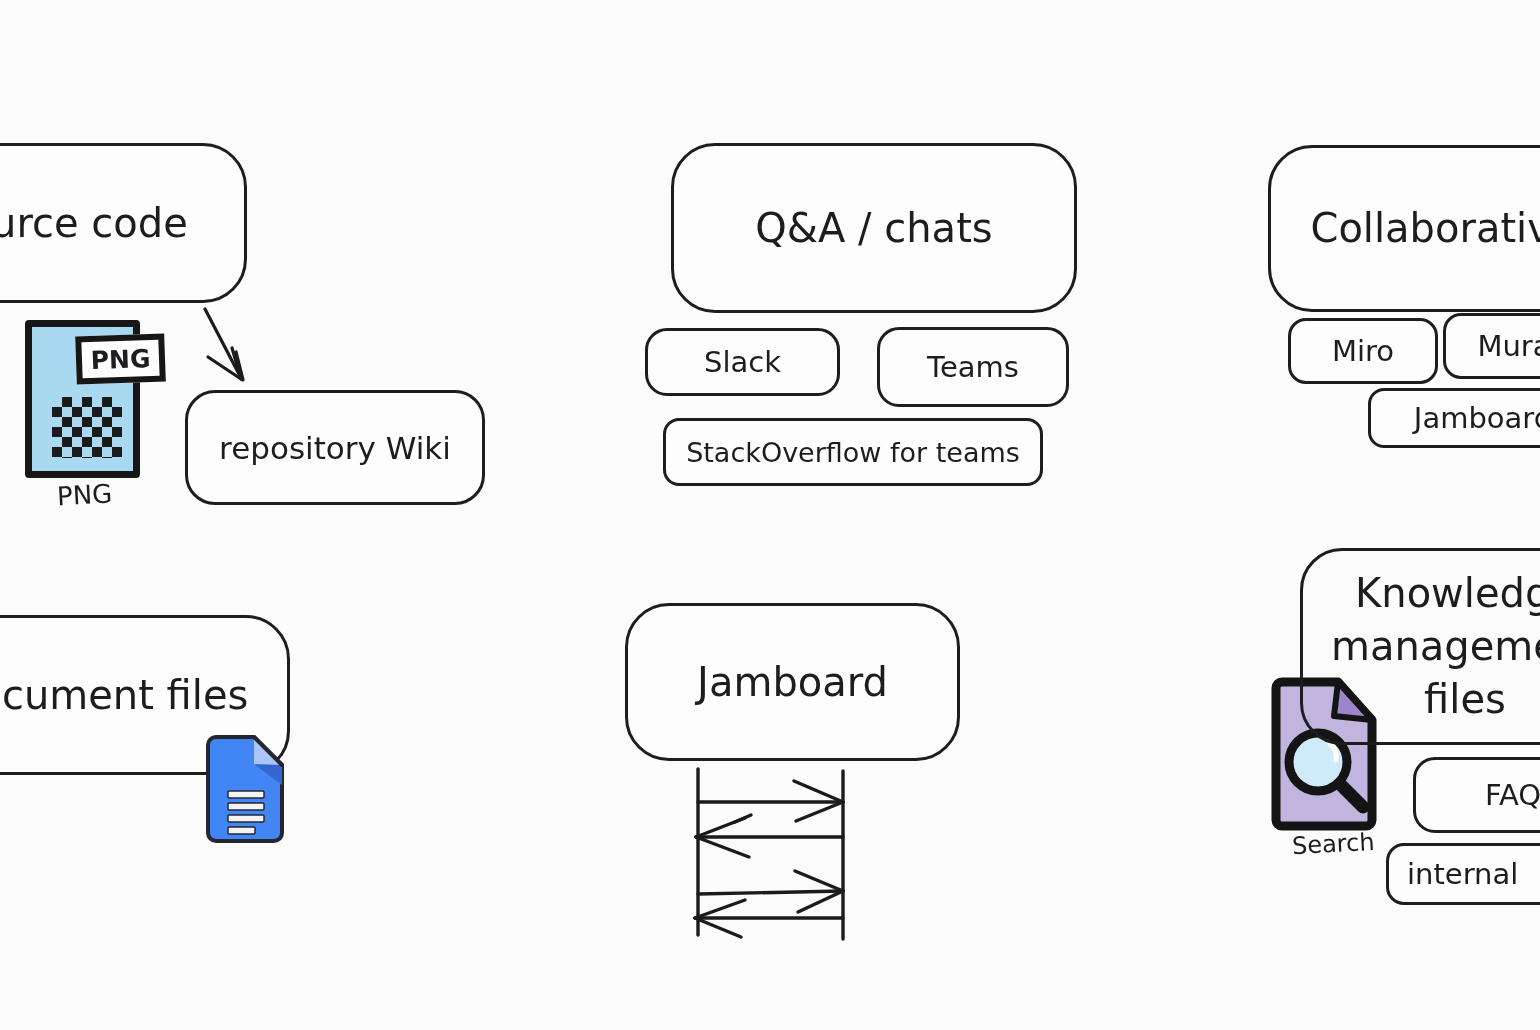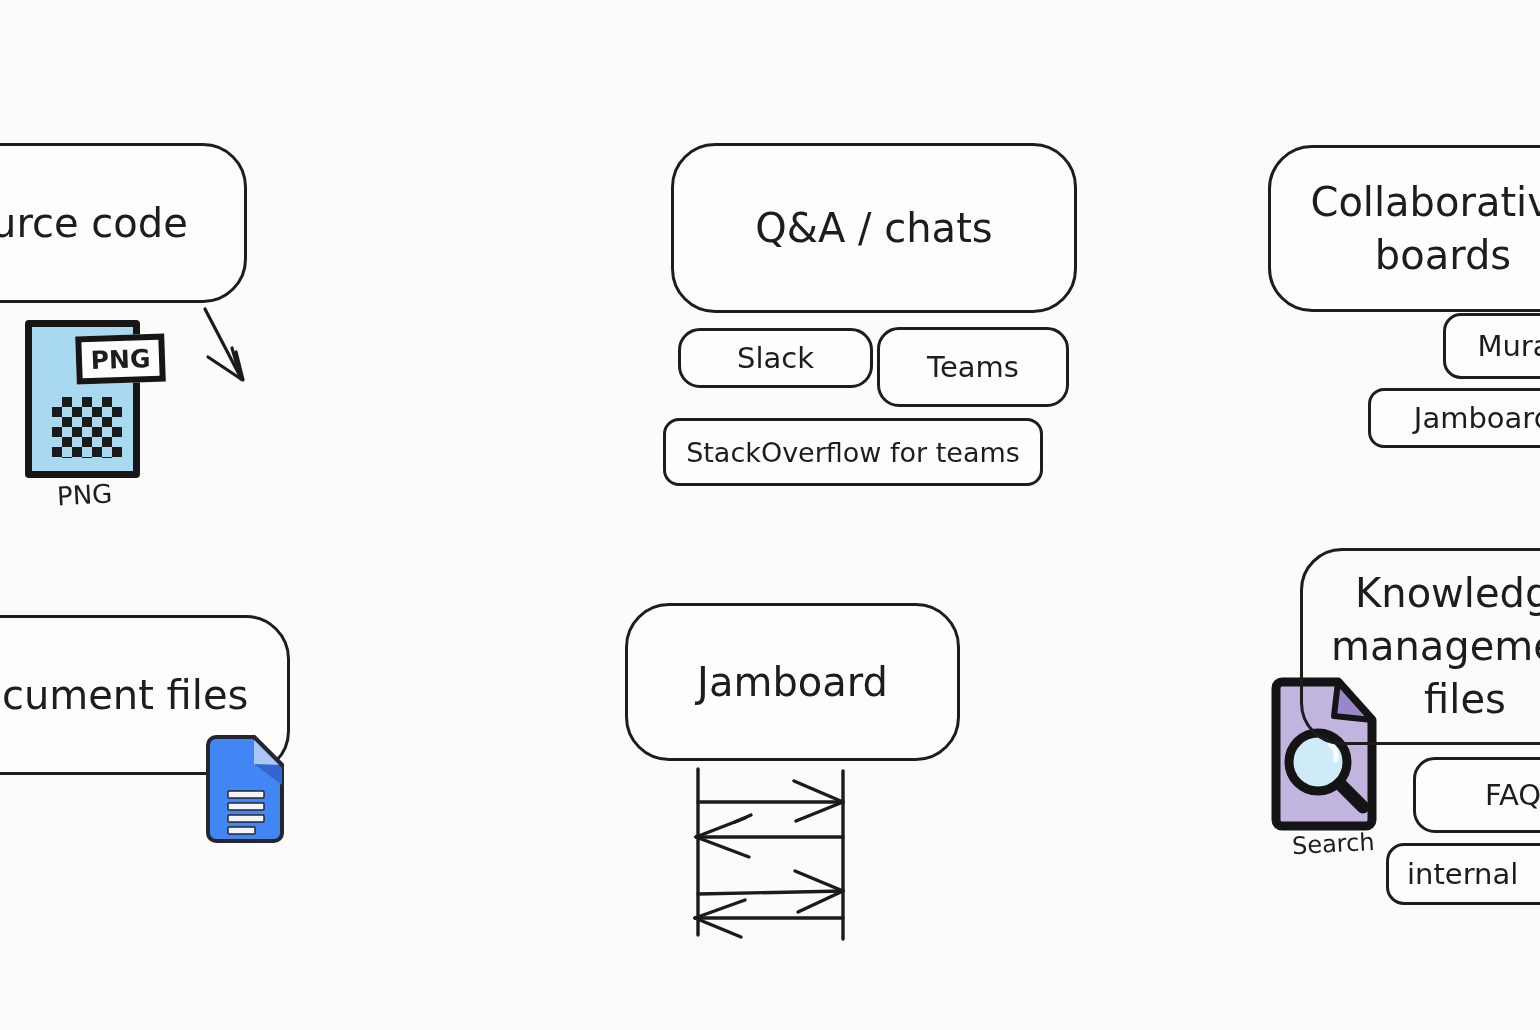--- a/index.html
+++ b/index.html
@@ -23,21 +23,21 @@
       background:repeating-conic-gradient(#1b1b1b 0 25%, rgba(0,0,0,0) 0 50%) 0 0/20px 20px;}
   .png-badge{position:absolute;left:51px;top:15px;width:89px;height:48px;background:#fdfdfd;
       border:6px solid #161616;transform:rotate(-2deg);display:flex;align-items:center;justify-content:center;
       font-size:25px;font-weight:bold;z-index:3;}
   .png-caption{position:absolute;left:32px;top:160px;font-size:26px;transform:rotate(-3deg);}
   #arrow-svg{position:absolute;left:198px;top:305px;width:60px;height:85px;z-index:2;}
   #box-wiki{left:185px;top:390px;width:300px;height:115px;border-radius:30px;}
 
   
   #box-qa{left:671px;top:143px;width:406px;height:170px;border-radius:44px;}
-  #box-slack{left:678px;top:328px;width:195px;height:60px;}
+  #box-slack{left:645px;top:328px;width:195px;height:68px;}
   #box-teams{left:877px;top:327px;width:192px;height:80px;}
   #box-so{left:663px;top:418px;width:380px;height:68px;border-radius:16px;}
 
   
   #box-collab{left:1268px;top:145px;width:350px;height:167px;border-radius:44px;}
   #box-miro{left:1288px;top:318px;width:150px;height:66px;border-radius:18px;}
   #box-mural{left:1443px;top:313px;width:150px;height:66px;border-radius:18px;}
   #box-jamboard{left:1368px;top:388px;width:230px;height:60px;border-radius:16px;}
 
   
@@ -74,37 +74,42 @@
 
   <svg id="arrow-svg" viewBox="0 0 60 85">
     <g stroke="#1b1b1b" stroke-width="3.2" fill="none" stroke-linecap="round">
       <path d="M7,4 L43,73"></path>
       <path d="M43,74 L34,43"></path>
       <path d="M43,74 L10,52"></path>
       <path d="M45,75 L38,47"></path>
     </g>
   </svg>
 
+  <div class="box" id="box-wiki">
+    <span class="label" style="font-size:31px">repository Wiki</span>
+  </div>
 
   <div class="box" id="box-qa">
     <span class="label title">Q&amp;A / chats</span>
   </div>
   <div class="box small" id="box-slack">
     <span class="label sub">Slack</span>
   </div>
   <div class="box small" id="box-so">
     <span class="label tiny">StackOverflow for teams</span>
   </div>
   <div class="box small" id="box-teams">
     <span class="label sub">Teams</span>
   </div>
 
   <div class="box" id="box-collab">
     <span class="label title">Collaborative</span>
-    <span class="label title">boards</span>
+  </div>
+  <div class="box small" id="box-miro">
+    <span class="label sub">Miro</span>
   </div>
   <div class="box small" id="box-mural">
     <span class="label sub">Mural</span>
   </div>
   <div class="box small" id="box-jamboard">
     <span class="label sub">Jamboard</span>
   </div>
 
   <div class="box" id="box-docfiles">
     <span class="label title">Document files</span>

